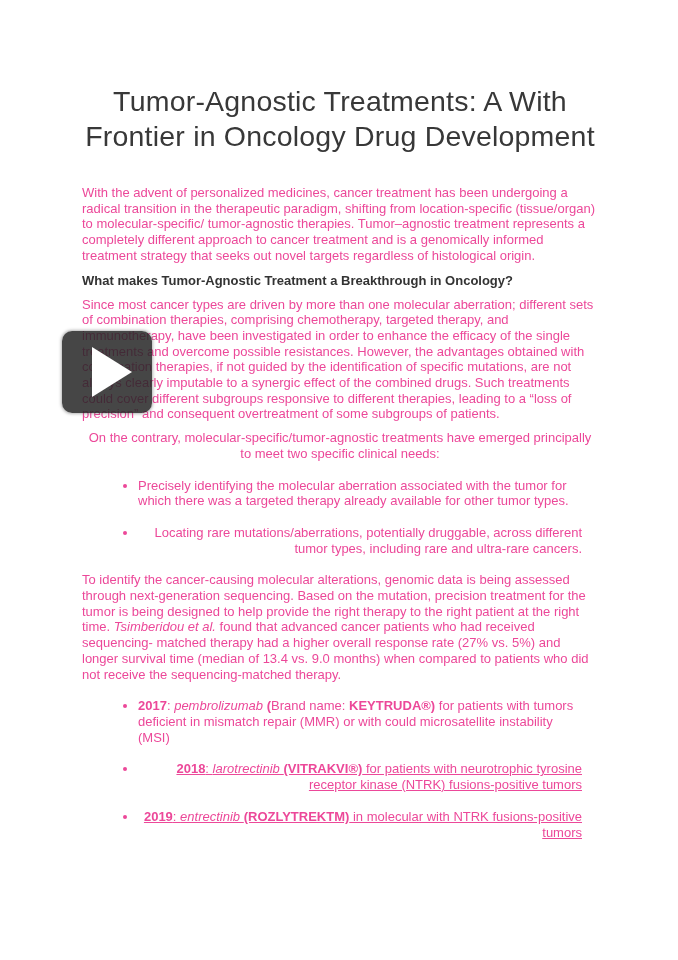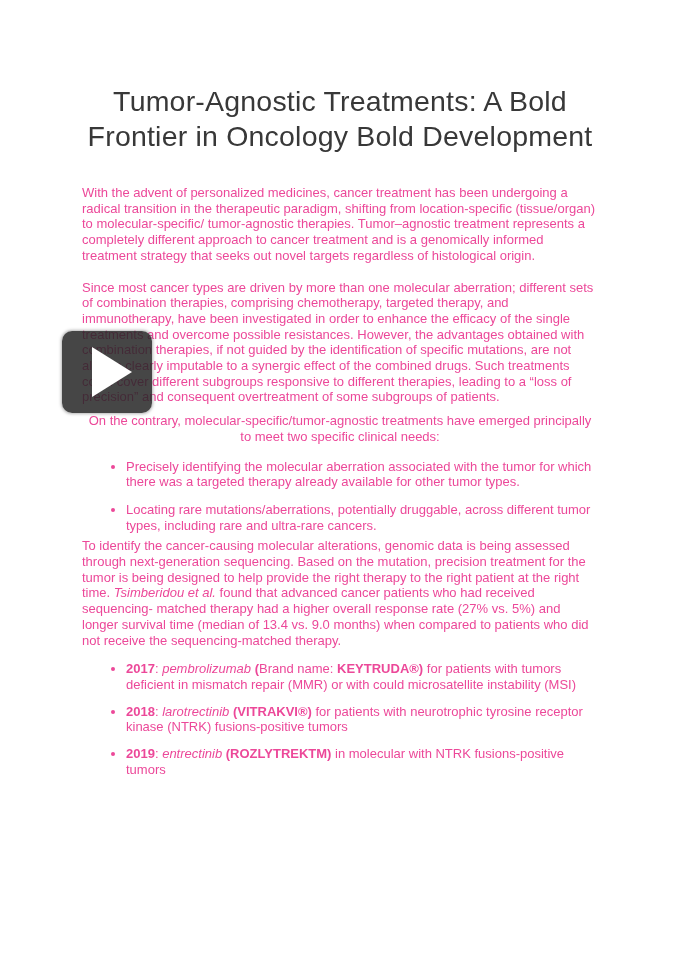--- a/index.html
+++ b/index.html
@@ -35,34 +35,34 @@
   p { margin: 0; }
   .intro        { margin-top: 31px; }
   .h-bold {
     font-size: 13px;
     line-height: 16px;
     font-weight: bold;
     color: #333333;
     margin: 0;
   }
   .h-breakthrough { margin-top: 9px; }
-  .p-breakthrough { margin-top: 16px; }
+  .p-breakthrough { margin-top: 8px; }
   .p-contrary     { margin-top: 8px; text-align: center; }
   ul.doc-list {
     margin: 14px 0 0 0;
     padding: 0 0 0 40px;
     list-style: disc;
   }
-  ul.doc-list li { margin: 4px; }
-  ul.doc-list li + li { margin-top: 12px; }
+  ul.doc-list li { margin: 16px; }
+  ul.doc-list li + li { margin-top: 12px; text-align: right; }
   .p-ngs        { margin-top: 5px; }
   .h-approved   { margin-top: 8px; }
   .p-approved   { margin-top: 7px; }
   ul.approved   { margin-top: 13px; }
-  ul.approved li + li { margin-top: 11px; }
+  ul.approved li + li { margin-top: 11px; text-decoration: underline; }
   .b { font-weight: bold; }
   .i { font-style: italic; }
   .play-overlay {
     position: absolute;
     left: 62px;
     top: 331px;
     width: 90px;
     height: 82px;
     border-radius: 10px;
     background: rgba(38, 38, 38, 0.85);
@@ -82,26 +82,27 @@
   }
 </style>
 </head>
 <body>
 
 <div class="page">
 
   <div class="content">
 
     <h1 class="doc-title">
-      <div>Tumor-Agnostic Treatments: A Bold</div>
-      <div>Frontier in Oncology Bold Development</div>
+      <div>Tumor-Agnostic Treatments: A With</div>
+      <div>Frontier in Oncology Drug Development</div>
     </h1>
 
     <p class="body-text intro">With the advent of personalized medicines, cancer treatment has been undergoing a radical transition in the therapeutic paradigm, shifting from location-specific (tissue/organ) to molecular-specific/ tumor-agnostic therapies. Tumor–agnostic treatment represents a completely different approach to cancer treatment and is a genomically informed treatment strategy that seeks out novel targets regardless of histological origin.</p>
 
+    <h3 class="h-bold h-breakthrough">What makes Tumor-Agnostic Treatment a Breakthrough in Oncology?</h3>
 
     <p class="body-text p-breakthrough">Since most cancer types are driven by more than one molecular aberration; different sets of combination therapies, comprising chemotherapy, targeted therapy, and immunotherapy, have been investigated in order to enhance the efficacy of the single treatments and overcome possible resistances. However, the advantages obtained with combination therapies, if not guided by the identification of specific mutations, are not always clearly imputable to a synergic effect of the combined drugs. Such treatments could cover different subgroups responsive to different therapies, leading to a “loss of precision” and consequent overtreatment of some subgroups of patients.</p>
 
     <p class="body-text p-contrary">On the contrary, molecular-specific/tumor-agnostic treatments have emerged principally to meet two specific clinical needs:</p>
 
     <ul class="doc-list body-text">
       <li>Precisely identifying the molecular aberration associated with the tumor for which there was a targeted therapy already available for other tumor types.</li>
       <li>Locating rare mutations/aberrations, potentially druggable, across different tumor types, including rare and ultra-rare cancers.</li>
     </ul>
 

